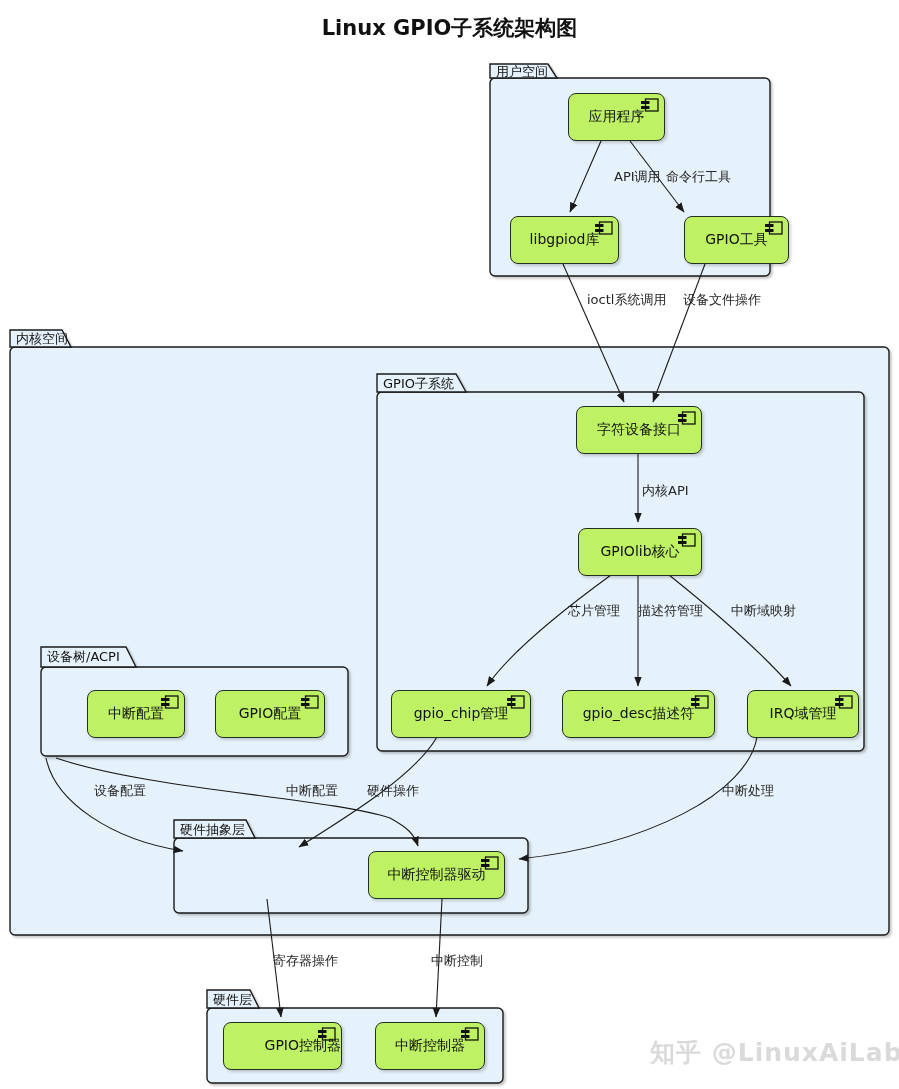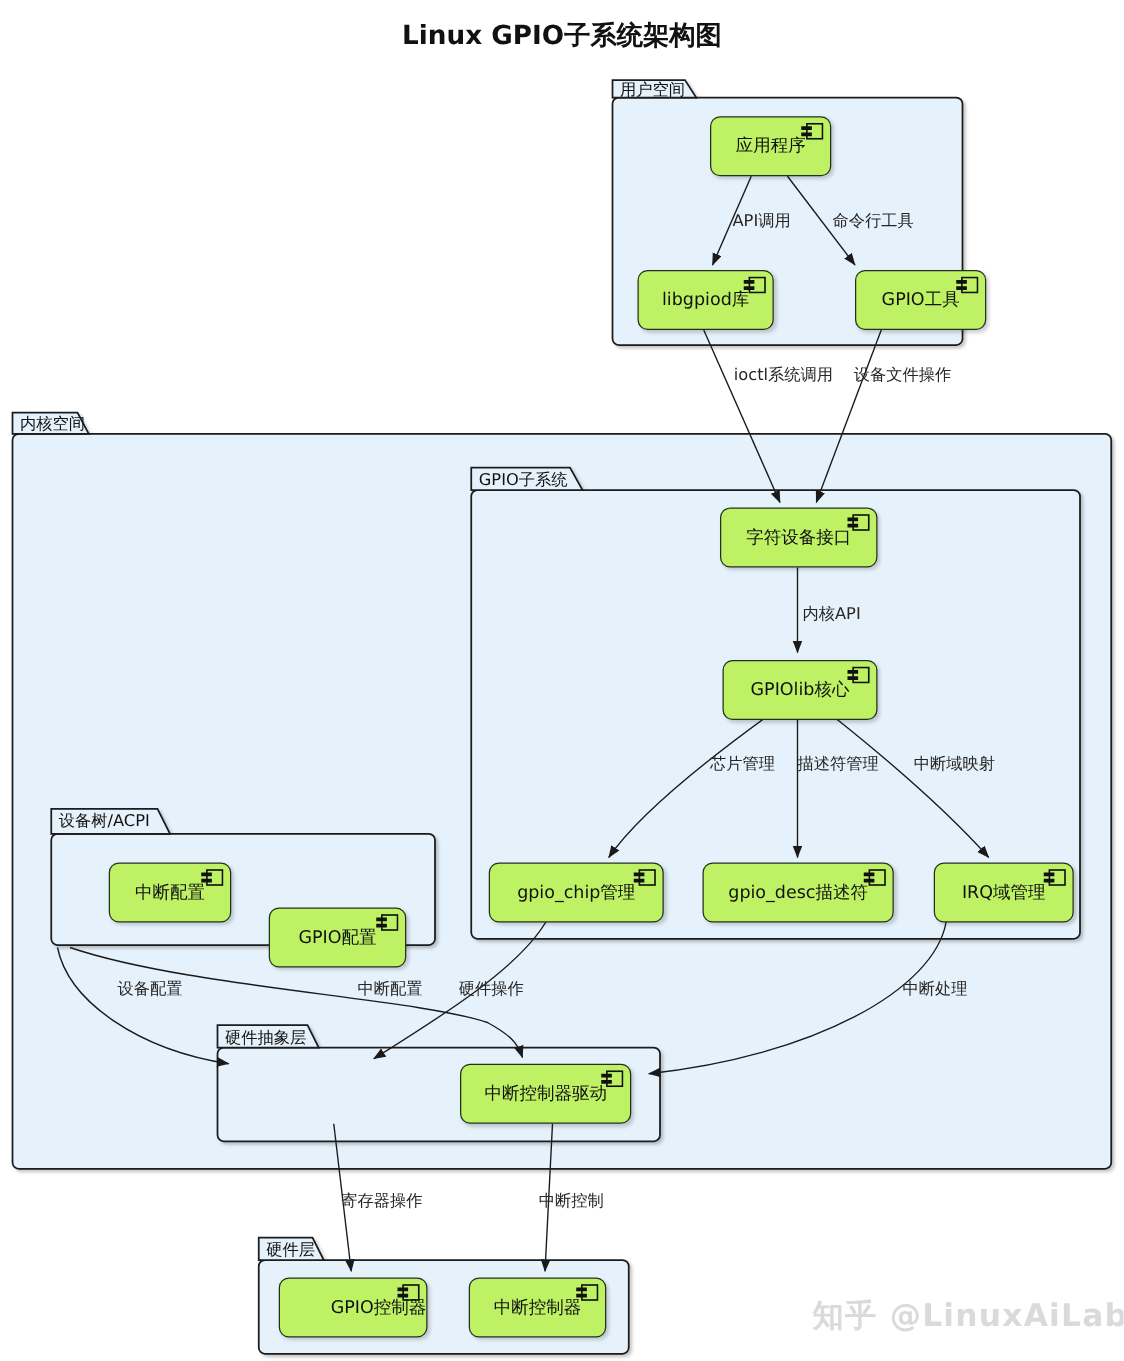--- a/index.html
+++ b/index.html
@@ -153,21 +153,21 @@
     <span>IRQ域管理</span>
   </div>
   <div class="node" style="left:87px;top:690px;width:96px;height:46px;">
     <svg class="ic" width="19" height="14" viewBox="0 0 19 14">
         <rect x="5.5" y="1" width="12.5" height="12" fill="none" stroke="#111" stroke-width="1.3"></rect>
         <rect x="1" y="3" width="8.5" height="3" fill="#111"></rect>
         <rect x="1" y="8" width="8.5" height="3" fill="#111"></rect>
       </svg>
     <span>中断配置</span>
   </div>
-  <div class="node" style="left:215px;top:690px;width:108px;height:46px;margin-top:36px;">
+  <div class="node" style="left:215px;top:690px;width:108px;height:46px;">
     <svg class="ic" width="19" height="14" viewBox="0 0 19 14">
         <rect x="5.5" y="1" width="12.5" height="12" fill="none" stroke="#111" stroke-width="1.3"></rect>
         <rect x="1" y="3" width="8.5" height="3" fill="#111"></rect>
         <rect x="1" y="8" width="8.5" height="3" fill="#111"></rect>
       </svg>
     <span>GPIO配置</span>
   </div>
   <div class="node" style="left:368px;top:851px;width:135px;height:46px;">
     <svg class="ic" width="19" height="14" viewBox="0 0 19 14">
         <rect x="5.5" y="1" width="12.5" height="12" fill="none" stroke="#111" stroke-width="1.3"></rect>
@@ -186,21 +186,21 @@
   </div>
   <div class="node" style="left:375px;top:1022px;width:108px;height:46px;">
     <svg class="ic" width="19" height="14" viewBox="0 0 19 14">
         <rect x="5.5" y="1" width="12.5" height="12" fill="none" stroke="#111" stroke-width="1.3"></rect>
         <rect x="1" y="3" width="8.5" height="3" fill="#111"></rect>
         <rect x="1" y="8" width="8.5" height="3" fill="#111"></rect>
       </svg>
     <span>中断控制器</span>
   </div>
 
-  <div class="elabel" style="left:586px;top:168px;">API调用</div>
+  <div class="elabel" style="left:586px;top:168px;padding-left:28px;">API调用</div>
   <div class="elabel" style="left:666px;top:168px;">命令行工具</div>
   <div class="elabel" style="left:587px;top:291px;">ioctl系统调用</div>
   <div class="elabel" style="left:683px;top:291px;">设备文件操作</div>
   <div class="elabel" style="left:642px;top:482px;">内核API</div>
   <div class="elabel" style="left:568px;top:602px;">芯片管理</div>
   <div class="elabel" style="left:638px;top:602px;">描述符管理</div>
   <div class="elabel" style="left:731px;top:602px;">中断域映射</div>
   <div class="elabel" style="left:94px;top:782px;">设备配置</div>
   <div class="elabel" style="left:286px;top:782px;">中断配置</div>
   <div class="elabel" style="left:367px;top:782px;">硬件操作</div>

